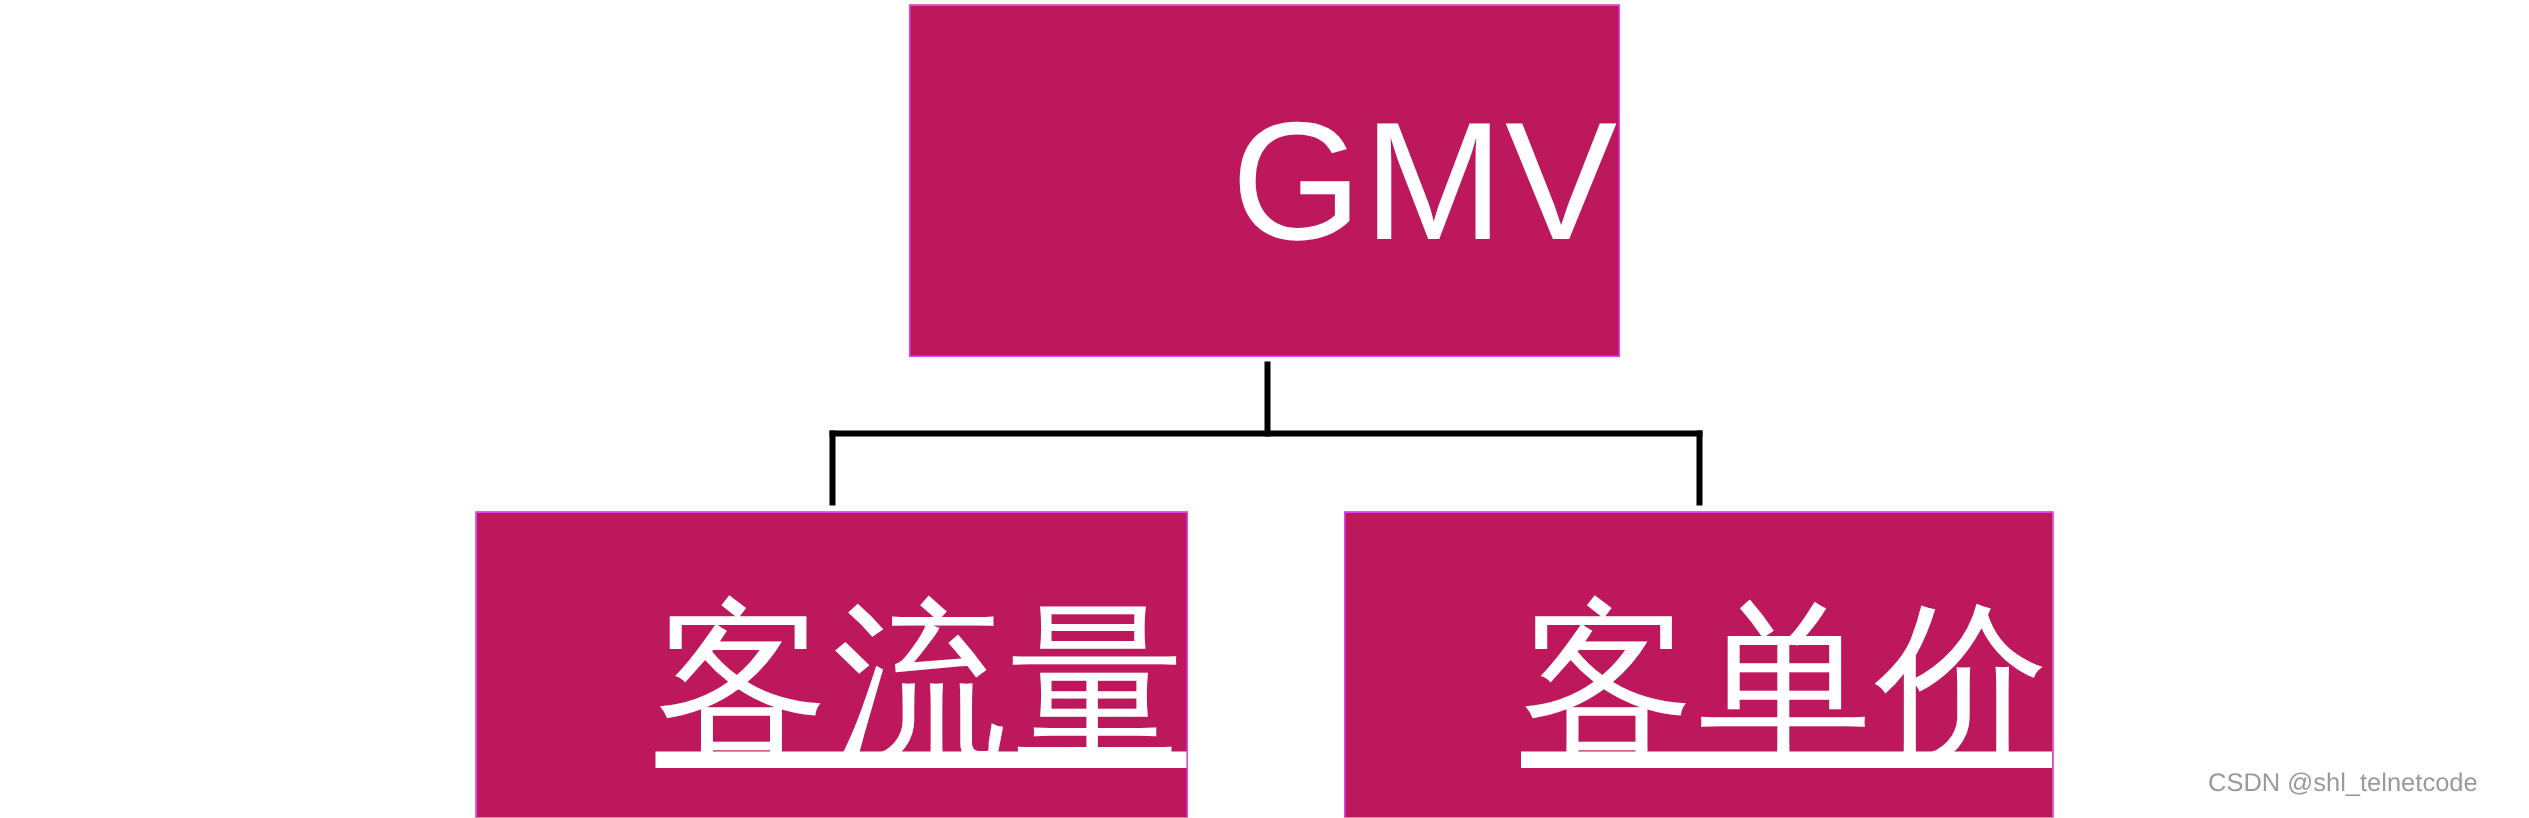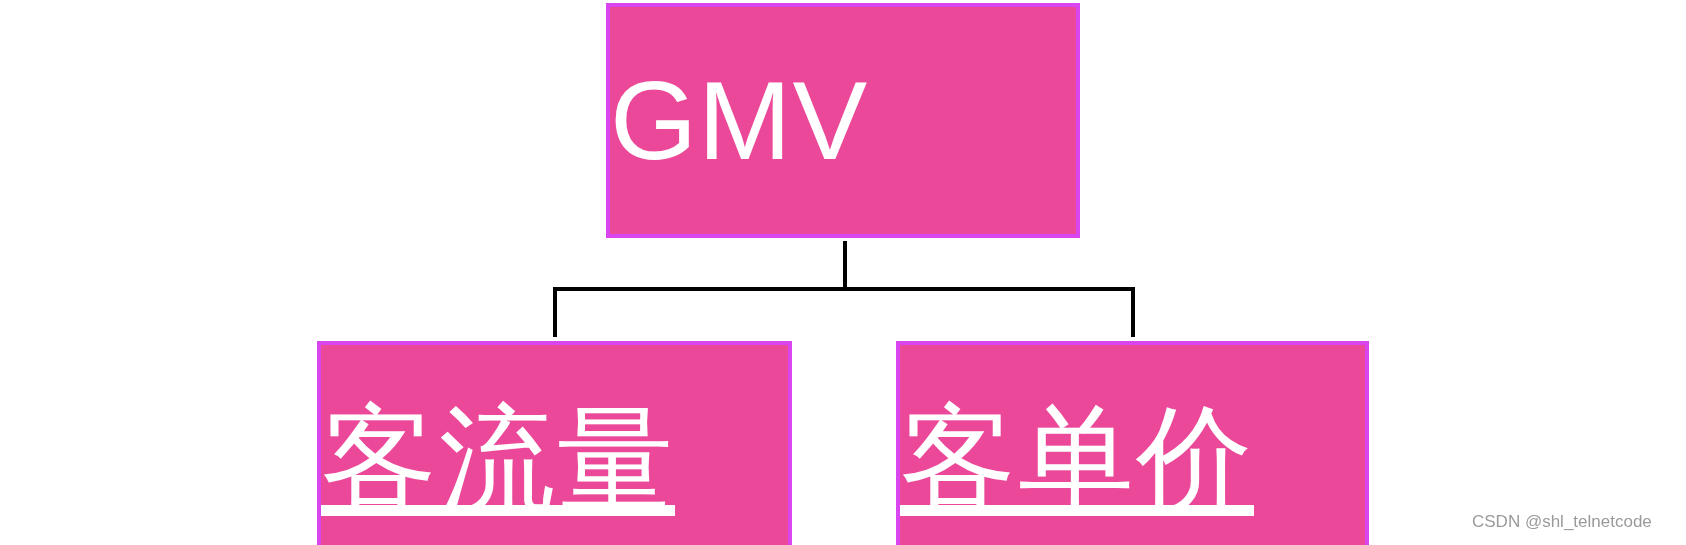--- a/index.html
+++ b/index.html
@@ -9,26 +9,26 @@
     }
     body {
       width: 1686px;
       height: 545px;
       position: relative;
       overflow: hidden;
       font-family: "Liberation Sans", "DejaVu Sans", sans-serif;
     }
     .node {
       position: absolute;
-      background: #ec4899;
-      border: 4px solid #d946ef;
+      background: #be185d;
+      border: 1px solid #d946ef;
       box-sizing: border-box;
       display: flex;
       align-items: center;
-      justify-content: flex-start;
+      justify-content: flex-end;
       color: #ffffff;
     }
     #node-root {
       left: 606px;
       top: 3px;
       width: 474px;
       height: 235px;
     }
     #node-root .label {
       font-size: 112px;

